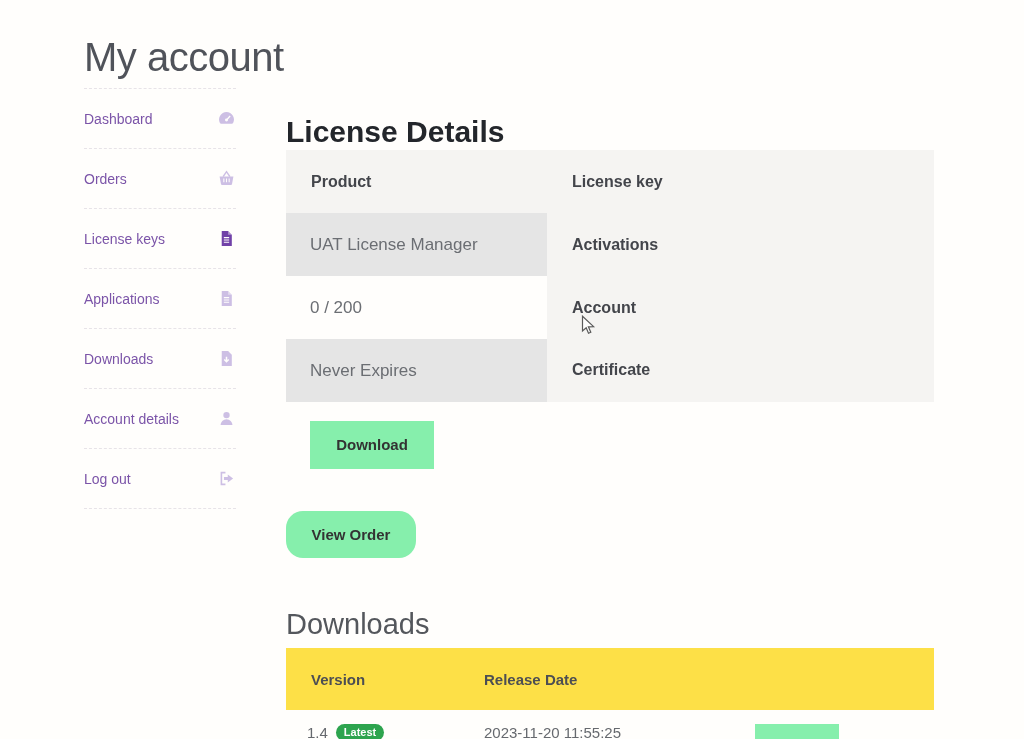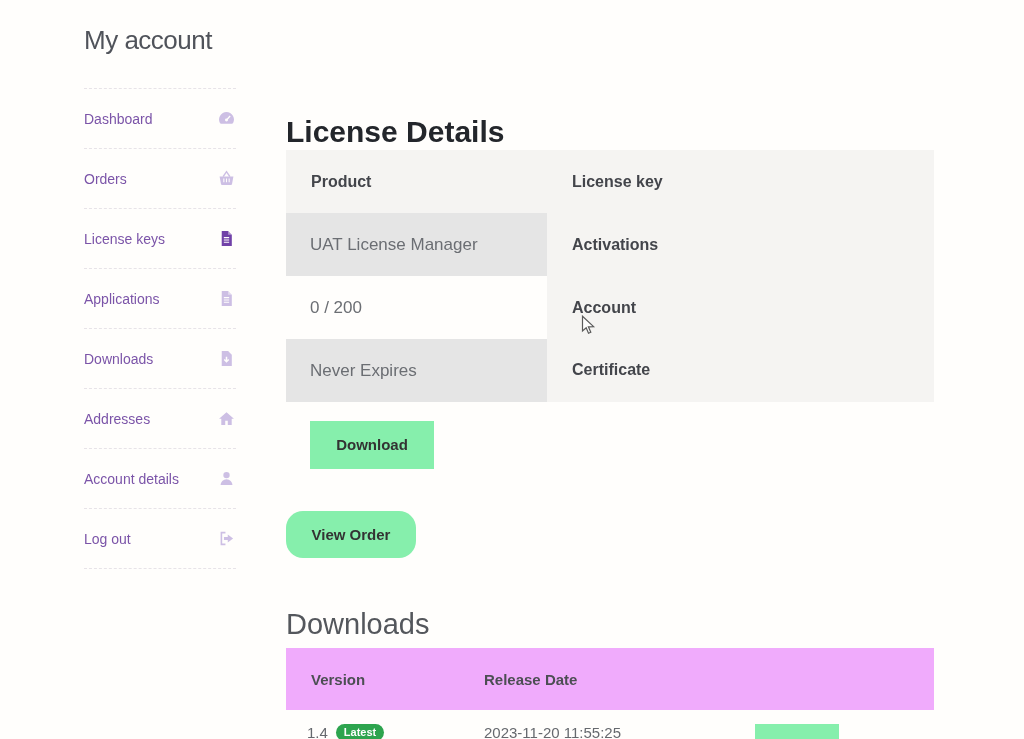--- a/index.html
+++ b/index.html
@@ -1,20 +1,20 @@
 <!DOCTYPE html>
 <html><head>
 <meta charset="utf-8">
 <style>
   html,body{margin:0;padding:0;}
   body{font-family:"Liberation Sans", sans-serif; background:#fffefc;}
   .canvas{position:relative;width:1024px;height:739px;overflow:hidden;background:#fffefc;}
 
   
-  .page-title{position:absolute;left:84px;top:8px;font-size:26px;font-weight:300;color:#50535a;letter-spacing:-.5px;}
+  .page-title{position:absolute;left:84px;top:8px;font-size:40px;font-weight:300;color:#50535a;letter-spacing:-.5px;}
   .lic-heading{position:absolute;left:286px;top:90px;font-size:30px;font-weight:700;color:#23262b;}
   .dl-heading{position:absolute;left:286px;top:584px;font-size:29px;font-weight:300;color:#54575c;}
 
   
   .side-nav{position:absolute;left:84px;top:88px;width:152px;border-top:1px dashed #e7e3e8;}
   .nav-item{height:59px;border-bottom:1px dashed #e7e3e8;display:flex;align-items:center;justify-content:space-between;cursor:pointer;text-decoration:none;}
   .nav-label{color:#7b54a8;font-size:14px;}
   .nav-icon{width:18px;height:18px;color:#cdbfe4;display:flex;align-items:center;}
   .nav-item.active .nav-icon{color:#7142a8;}
   .nav-icon svg{width:17px;height:17px;}
@@ -26,21 +26,21 @@
   .lic-value.stripe{background:#e5e5e5;}
   .lic-label.cert{align-items:flex-start;padding-top:22px;}
   a.prod-link{color:#7f54b3;text-decoration:underline;}
 
   .btn{background:#86efac;color:#333;font-weight:700;font-size:15px;border:none;display:flex;align-items:center;justify-content:center;cursor:pointer;font-family:"Liberation Sans",sans-serif;}
   .btn-download{width:124px;height:48px;}
   .btn-vieworder{position:absolute;left:286px;top:511px;width:130px;height:47px;border-radius:17px;}
 
   
   .dl-table{position:absolute;left:286px;top:648px;width:648px;}
-  .dl-header{height:62px;background:#f0abfc;display:grid;grid-template-columns:198px 271px 1fr;align-items:center;}
+  .dl-header{height:62px;background:#fde047;display:grid;grid-template-columns:198px 271px 1fr;align-items:center;}
   .dl-header .hdr{font-weight:600;color:#4c4e53;font-size:15px;}
   .dl-header .hdr.first{padding-left:25px;}
   .dl-row{display:grid;grid-template-columns:198px 271px 1fr;padding-top:14px;align-items:start;}
   .dl-cell{color:#66696e;font-size:15px;}
   .dl-cell.first{padding-left:21px;display:flex;align-items:center;gap:8px;}
   .badge{background:#2da44e;color:#fff;font-size:11px;font-weight:700;padding:3px 8px;border-radius:10px;line-height:1;}
   .btn-row-download{width:84px;height:40px;font-size:13px;}
 
   .cursor{position:absolute;left:581px;top:315px;pointer-events:none;}
 </style>
@@ -91,28 +91,20 @@
             <path stroke="#fffefc" stroke-width="1" d="M5.5 7.2h5M5.5 9.4h5M5.5 11.6h5"></path>
           </svg>
       </span>
     </a>
     <a class="nav-item">
       <span class="nav-label">Downloads</span>
       <span class="nav-icon">
         <svg viewBox="0 0 16 16">
             <path fill="currentColor" d="M3.5 1h6L13 4.5V15H3.5z"></path>
             <path stroke="#fffefc" stroke-width="1.4" fill="none" d="M8 6.3v4.6M5.9 8.9 8 11l2.1-2.1"></path>
-          </svg>
-      </span>
-    </a>
-    <a class="nav-item">
-      <span class="nav-label">Addresses</span>
-      <span class="nav-icon">
-        <svg viewBox="0 0 16 16">
-            <path fill="currentColor" d="M8 2 1 8.2h2.1V14h3.7v-4h2.4v4h3.7V8.2H15z"></path>
           </svg>
       </span>
     </a>
     <a class="nav-item">
       <span class="nav-label">Account details</span>
       <span class="nav-icon">
         <svg viewBox="0 0 16 16">
             <circle cx="8" cy="4.8" r="3" fill="currentColor"></circle>
             <path fill="currentColor" d="M2.4 14.2a5.6 5.6 0 0 1 11.2 0z"></path>
           </svg>

